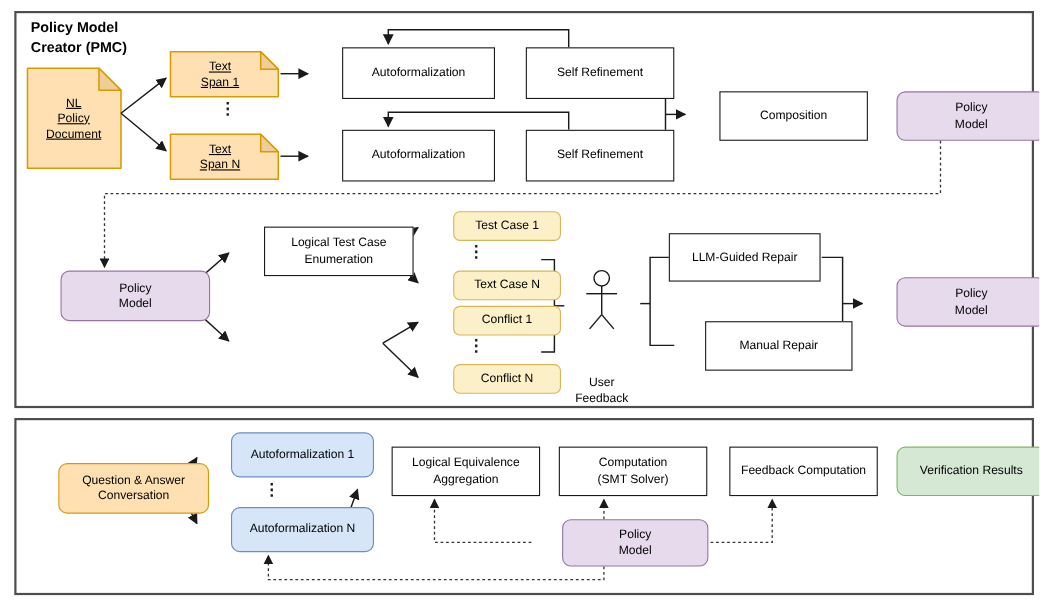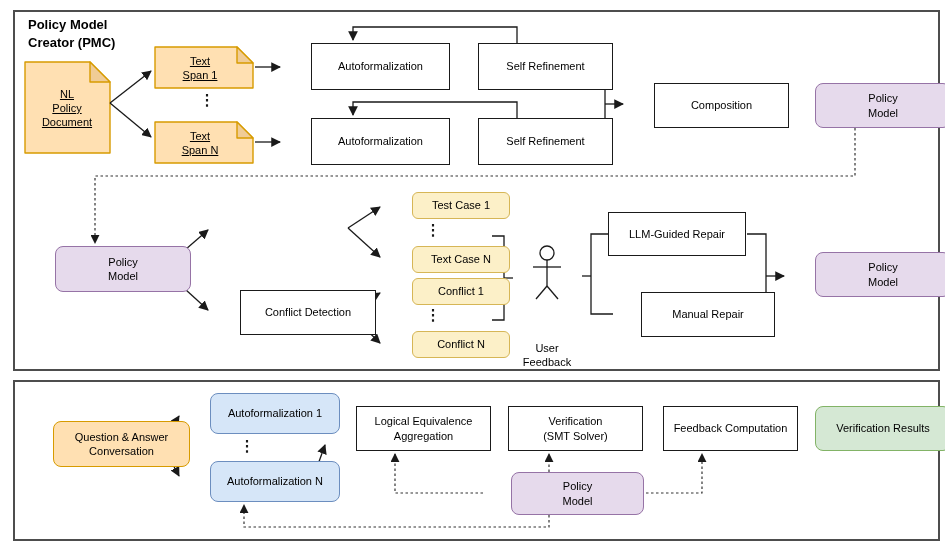--- a/index.html
+++ b/index.html
@@ -117,21 +117,22 @@
   <div class="node" style="left:283px;top:43px;width:139px;height:47px">Autoformalization</div>
   <div class="node" style="left:450px;top:43px;width:135px;height:47px">Self Refinement</div>
   <div class="node" style="left:283px;top:118px;width:139px;height:47px">Autoformalization</div>
   <div class="node" style="left:450px;top:118px;width:135px;height:47px">Self Refinement</div>
   <div class="node" style="left:626px;top:83px;width:135px;height:45px">Composition</div>
   <div class="node purple rounded" style="left:787px;top:83px;width:136px;height:45px">Policy
 Model</div>
 
   <div class="node purple rounded" style="left:27px;top:246px;width:136px;height:46px">Policy
 Model</div>
-  <div class="node" style="left:212px;top:290px;width:136px;height:45px">Conflict Detection</div>
+  <div class="node" style="left:212px;top:206px;width:136px;height:45px">Logical Test Case
+Enumeration</div>
 
   <div class="node yellow" style="left:384px;top:192px;width:98px;height:27px">Test Case 1</div>
   <div class="dots" style="left:423px;top:222px">⋮</div>
   <div class="node yellow" style="left:384px;top:246px;width:98px;height:27px">Text Case N</div>
   <div class="node yellow" style="left:384px;top:278px;width:98px;height:27px">Conflict 1</div>
   <div class="dots" style="left:423px;top:307px">⋮</div>
   <div class="node yellow" style="left:384px;top:331px;width:98px;height:27px">Conflict N</div>
 
   <div class="user-label" style="left:515px;top:305px">User
 Feedback</div>
@@ -142,20 +143,20 @@
 Model</div>
 
 
   <div class="node orange rounded" style="left:25px;top:421px;width:137px;height:46px">Question &amp; Answer
 Conversation</div>
   <div class="node blue rounded" style="left:182px;top:393px;width:130px;height:41px">Autoformalization 1</div>
   <div class="dots" style="left:237px;top:438px">⋮</div>
   <div class="node blue rounded" style="left:182px;top:461px;width:130px;height:41px">Autoformalization N</div>
   <div class="node" style="left:328px;top:406px;width:135px;height:45px">Logical Equivalence
 Aggregation</div>
-  <div class="node" style="left:480px;top:406px;width:135px;height:45px">Verification
+  <div class="node" style="left:480px;top:406px;width:135px;height:45px">Computation
 (SMT Solver)</div>
   <div class="node" style="left:635px;top:406px;width:135px;height:45px">Feedback Computation</div>
   <div class="node green rounded" style="left:787px;top:406px;width:136px;height:45px">Verification Results</div>
   <div class="node purple rounded" style="left:483px;top:472px;width:133px;height:43px">Policy
 Model</div>
 
 </div>
 
 </body></html>

